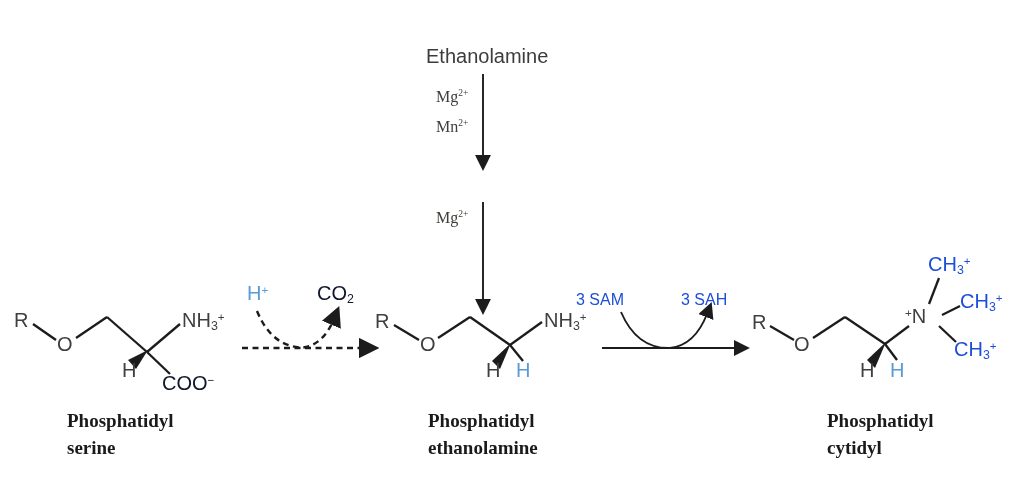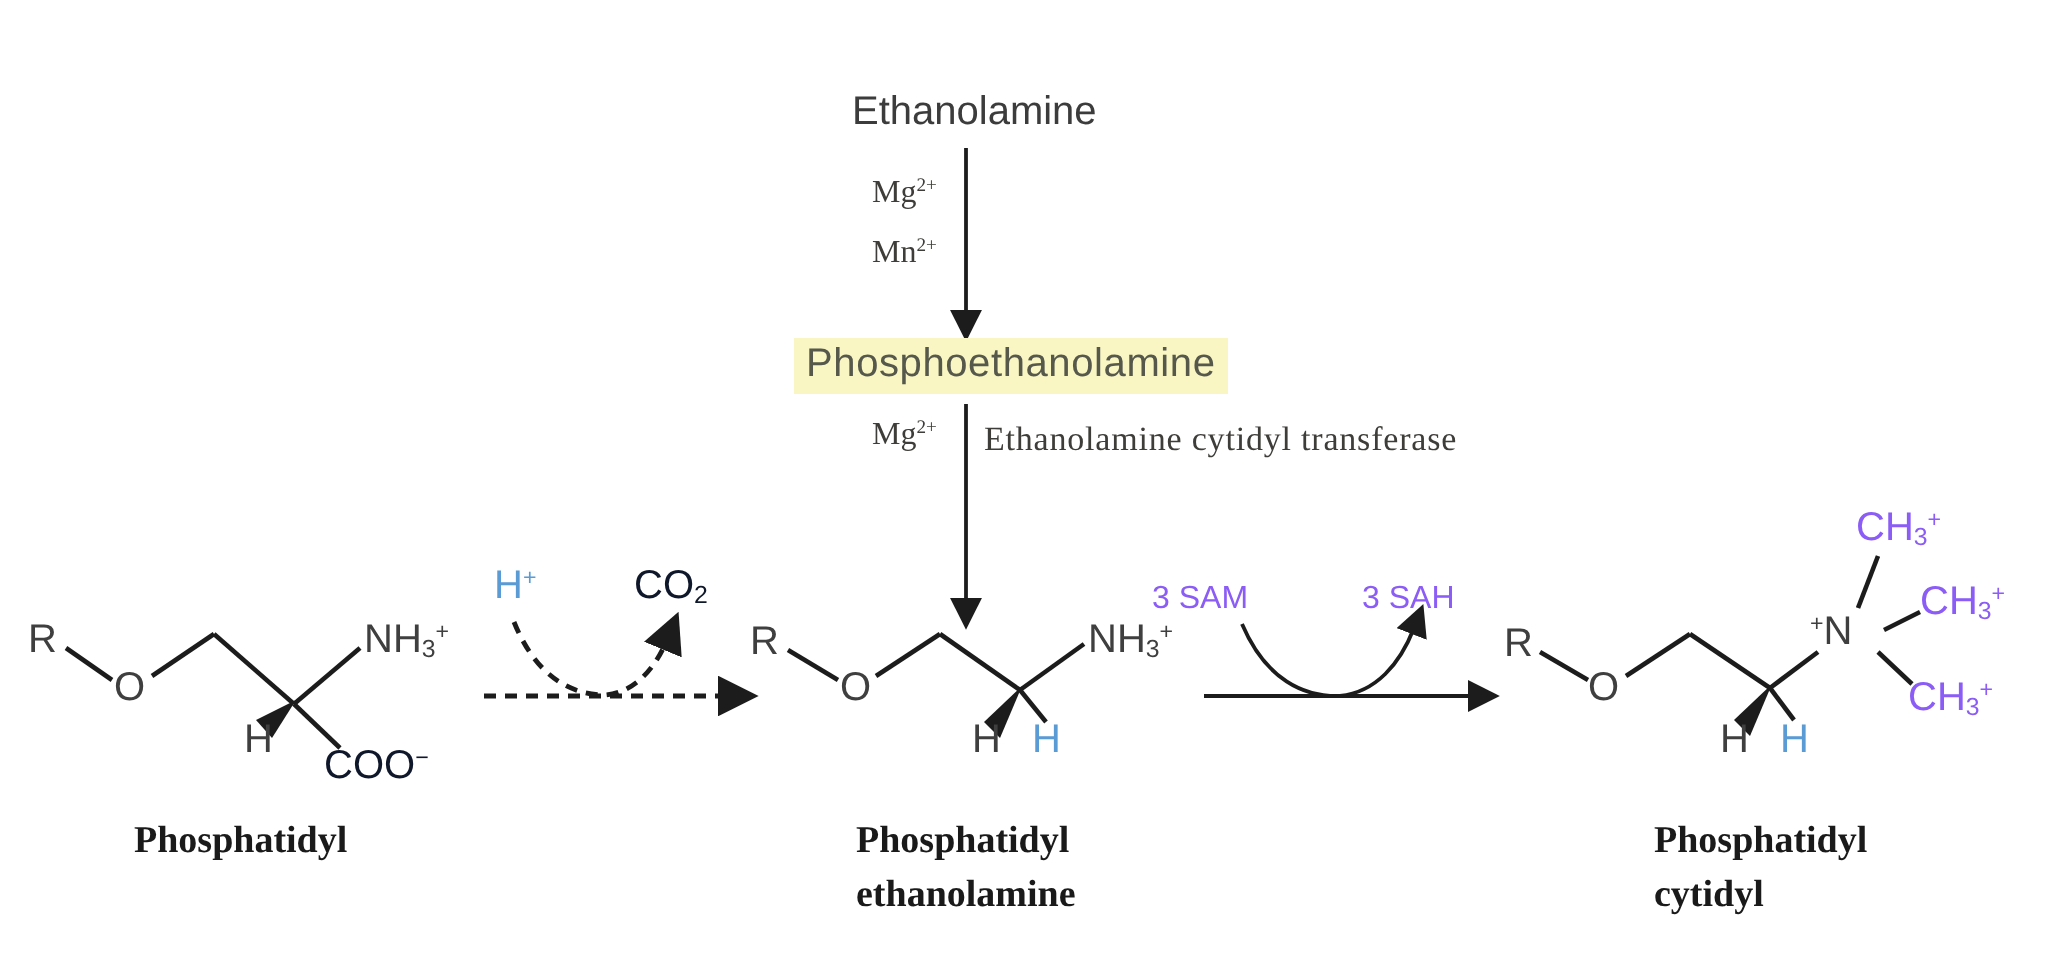--- a/index.html
+++ b/index.html
@@ -29,21 +29,21 @@
     font-family: "Liberation Serif", serif;
     font-size: 17px;
     letter-spacing: 0.4px;
     color: #3e3d39;
   }
   .sub  { font-size: 0.62em; vertical-align: -0.22em; }
   .sup  { font-size: 0.58em; vertical-align: 0.55em; }
   .sup-serif { font-size: 0.6em; vertical-align: 0.6em; }
   .blue  { color: #5b9bd5; }
   .red   { color: #0f172a; }
-  .green { color: #8b5cf6; font-size: 16px; }
+  .green { color: #1d4ed8; font-size: 16px; }
   .highlight {
     background: #f9f6c4;
     color: #55584a;
     padding: 2px 6px 4px 6px;
     letter-spacing: 0.3px;
   }
   .mol-name {
     font-weight: bold;
     color: #1a1a1a;
     font-size: 19px;
@@ -114,40 +114,39 @@
       <line class="bond" x1="939" y1="326" x2="956" y2="342"></line>
     </g>
   </svg>
 
   <div class="t" style="left:426px; top:45px;">Ethanolamine</div>
 
   <div class="t serif" style="left:436px; top:88px;"><span>Mg</span><span class="sup-serif">2+</span></div>
 
   <div class="t serif" style="left:436px; top:118px;"><span>Mn</span><span class="sup-serif">2+</span></div>
 
-  <div class="t highlight" style="left:397px; top:169px;">Phosphoethanolamine</div>
 
   <div class="t serif" style="left:436px; top:209px;"><span>Mg</span><span class="sup-serif">2+</span></div>
 
-  <div class="t enzyme" style="left:492px; top:211px;">Ethanolamine cytidyl transferase</div>
 
   <div class="t blue" style="left:247px; top:282px;"><span>H</span><span class="sup">+</span></div>
 
   <div class="t red" style="left:317px; top:282px;"><span>CO</span><span class="sub">2</span></div>
 
   <div class="t green" style="left:576px; top:291px;">3 SAM</div>
   <div class="t green" style="left:681px; top:291px;">3 SAH</div>
 
   <div class="t atom" style="left:14px; top:309px;">R</div>
   <div class="t atom" style="left:57px; top:333px;">O</div>
   <div class="t atom" style="left:122px; top:359px;">H</div>
   <div class="t atom" style="left:182px; top:309px;"><span>NH</span><span class="sub">3</span><span class="sup">+</span></div>
   <div class="t red" style="left:162px; top:372px;"><span>COO</span><span class="sup">−</span></div>
   <div class="t mol-name" style="left:67px; top:407px;">
     <div>Phosphatidyl</div>
+    <div>serine</div>
   </div>
 
   <div class="t atom" style="left:375px; top:310px;">R</div>
   <div class="t atom" style="left:420px; top:333px;">O</div>
   <div class="t atom" style="left:486px; top:359px;">H</div>
   <div class="t blue" style="left:516px; top:359px;">H</div>
   <div class="t atom" style="left:544px; top:309px;"><span>NH</span><span class="sub">3</span><span class="sup">+</span></div>
   <div class="t mol-name" style="left:428px; top:407px;">
     <div>Phosphatidyl</div>
     <div>ethanolamine</div>

